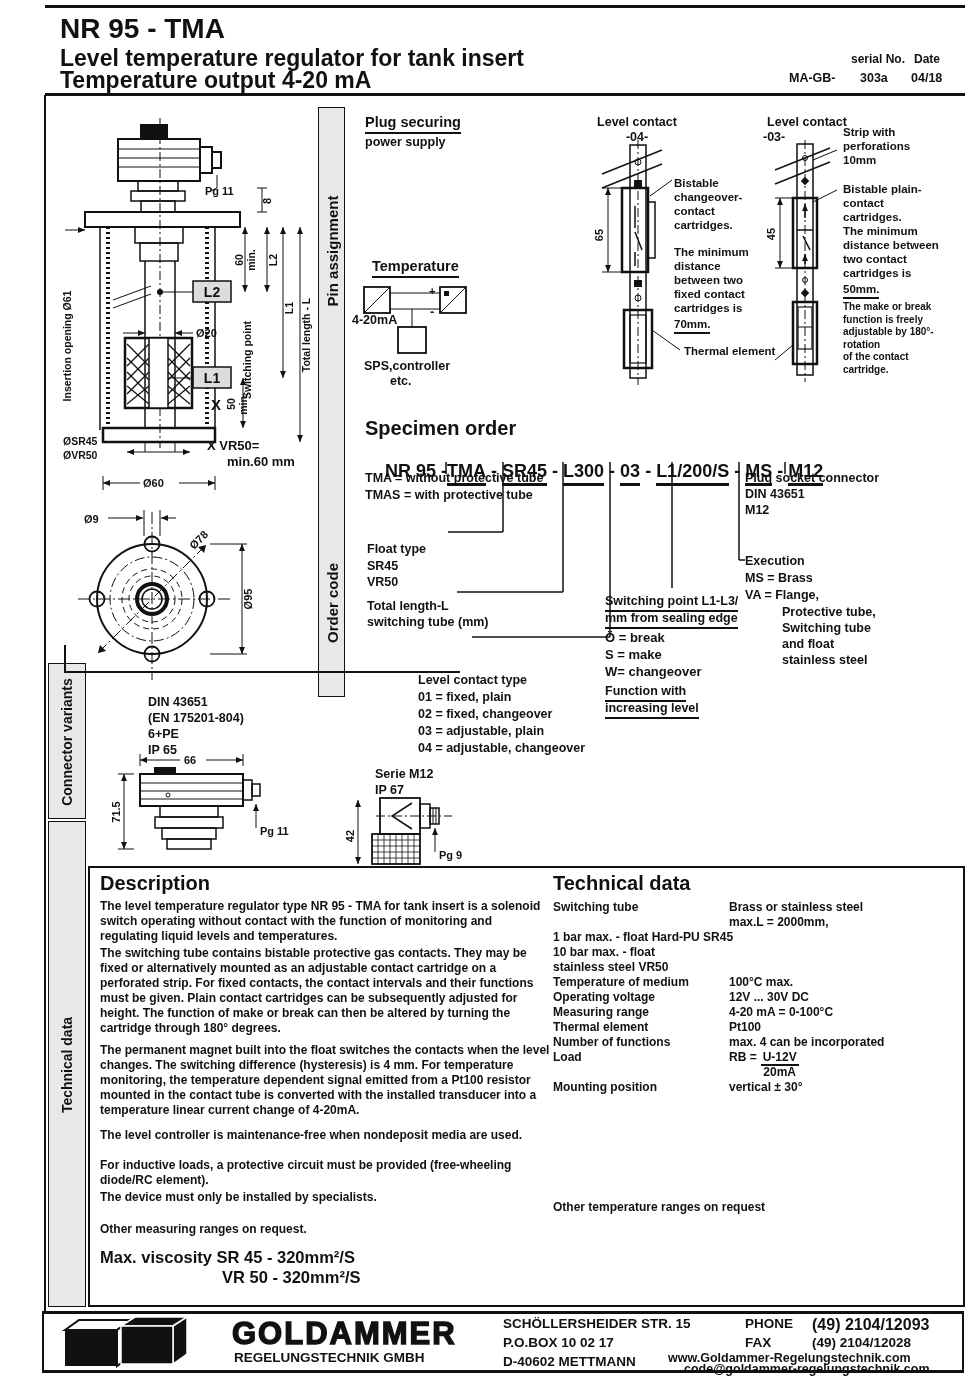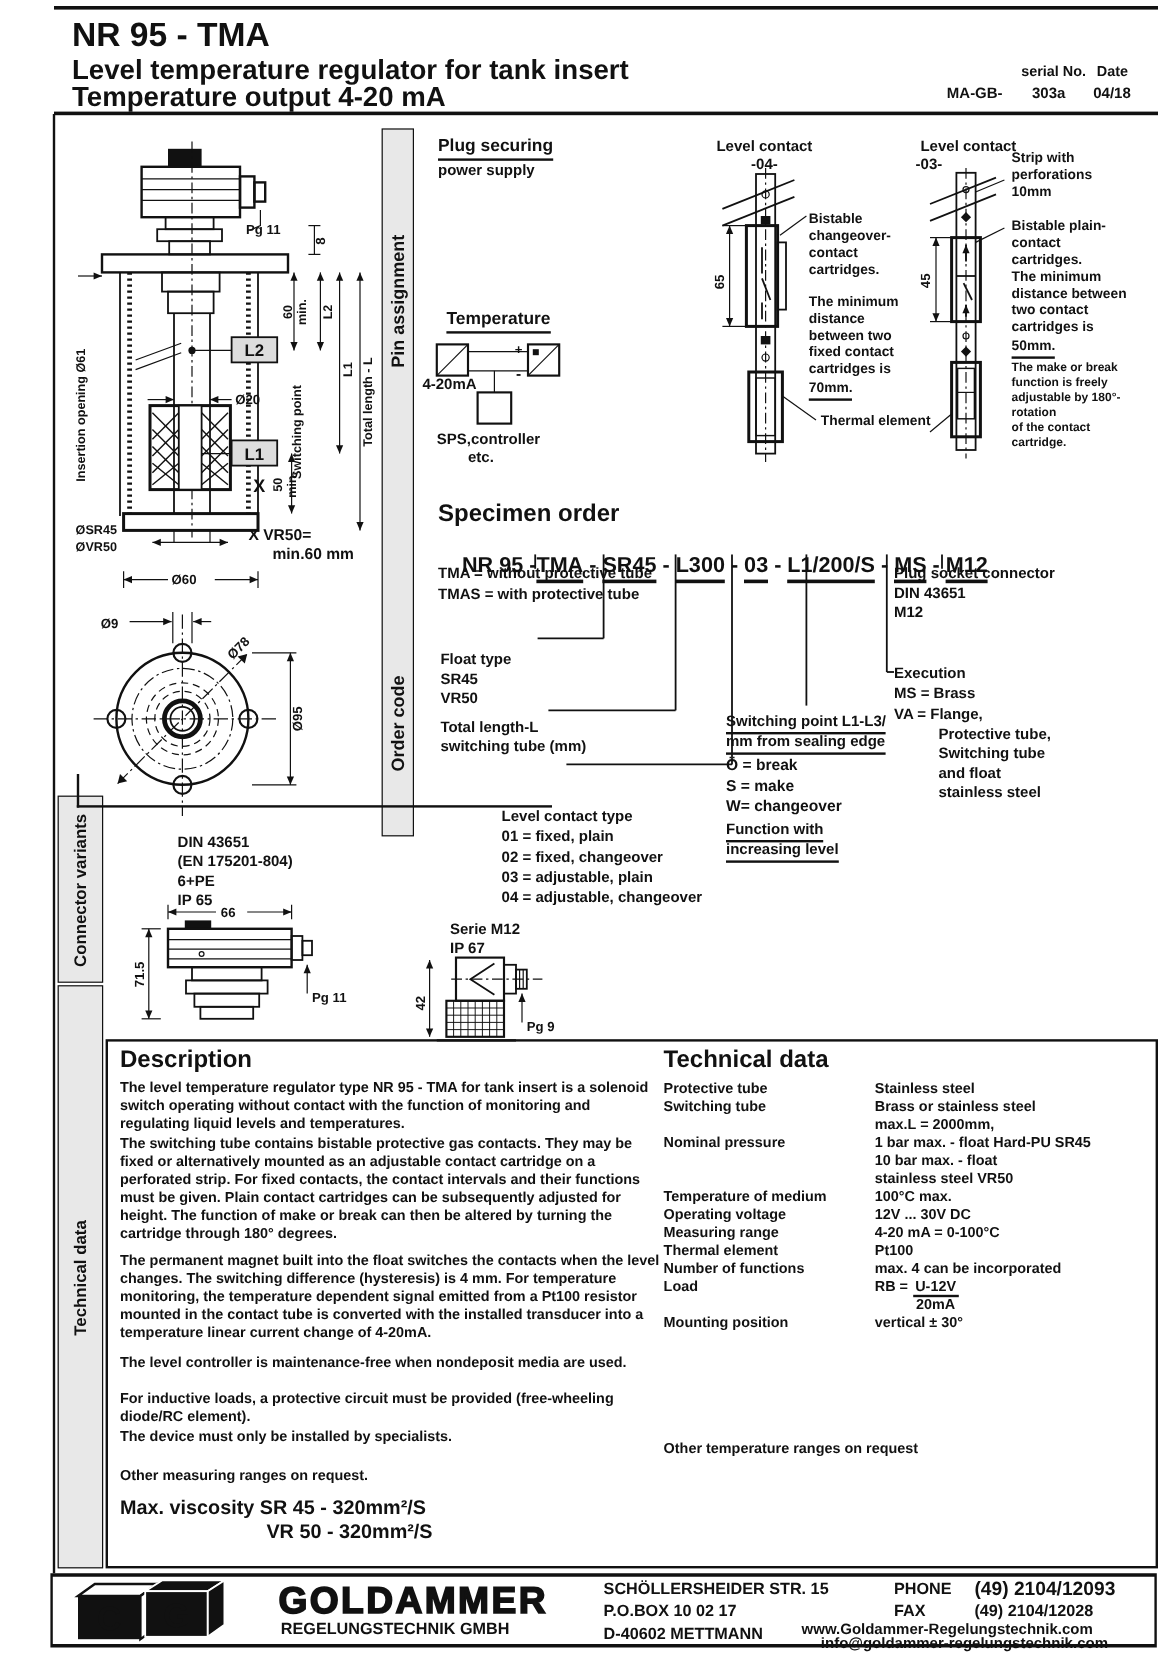--- a/index.html
+++ b/index.html
@@ -462,30 +462,25 @@
   <div class="abs t12" style="left:100px;top:1128px;width:452px">The level controller is maintenance-free when nondeposit media are used.</div>
   <div class="abs t12" style="left:100px;top:1158px;width:452px">For inductive loads, a protective circuit must be provided (free-wheeling diode/RC element).</div>
   <div class="abs t12" style="left:100px;top:1190px;width:452px">The device must only be installed by specialists.</div>
   <div class="abs t12" style="left:100px;top:1222px;width:452px">Other measuring ranges on request.</div>
   <div class="abs" style="left:100px;top:1248px;font-size:16.5px">Max. viscosity SR 45 - 320mm²/S</div>
   <div class="abs" style="left:222px;top:1268px;font-size:16.5px">VR 50 - 320mm²/S</div>
 
   <div class="abs t20" style="left:553px;top:872px">Technical data</div>
   <div class="abs t12" style="left:553px;top:900px;width:402px">
     <div class="trow">
-        <div class="tlab">Protective tube</div>
-        <div class="tval ml">Stainless steel</div>
-      </div>
-    <div class="trow">
         <div class="tlab">Switching tube</div>
         <div class="tval ml">Brass or stainless steel
 max.L = 2000mm,</div>
       </div>
     <div class="trow">
-        <div class="tlab">Nominal pressure</div>
         <div class="tval ml">1 bar max.   - float Hard-PU SR45
 10 bar max. - float
 stainless steel VR50</div>
       </div>
     <div class="trow">
         <div class="tlab">Temperature of medium</div>
         <div class="tval ml">100°C max.</div>
       </div>
     <div class="trow">
         <div class="tlab">Operating voltage</div>
@@ -530,15 +525,15 @@
   </svg>
   <div class="abs" style="left:234px;top:1350px;font-size:13.5px">REGELUNGSTECHNIK GMBH</div>
   <div class="abs" style="left:503px;top:1316px;font-size:13.5px">SCHÖLLERSHEIDER STR. 15</div>
   <div class="abs" style="left:503px;top:1335px;font-size:13.5px">P.O.BOX  10 02 17</div>
   <div class="abs" style="left:503px;top:1354px;font-size:13.5px">D-40602 METTMANN</div>
   <div class="abs" style="left:745px;top:1316px;font-size:13.5px">PHONE</div>
   <div class="abs" style="left:812px;top:1316px;font-size:16px">(49) 2104/12093</div>
   <div class="abs" style="left:745px;top:1335px;font-size:13.5px">FAX</div>
   <div class="abs" style="left:812px;top:1335px;font-size:13.5px">(49) 2104/12028</div>
   <div class="abs" style="left:668px;top:1351px;font-size:12.5px">www.Goldammer-Regelungstechnik.com</div>
-  <div class="abs" style="left:684px;top:1362px;font-size:12.5px">info@goldammer-regelungstechnik.com</div>
+  <div class="abs" style="left:684px;top:1362px;font-size:12.5px">code@goldammer-regelungstechnik.com</div>
 
 </div>
 
 </body></html>

